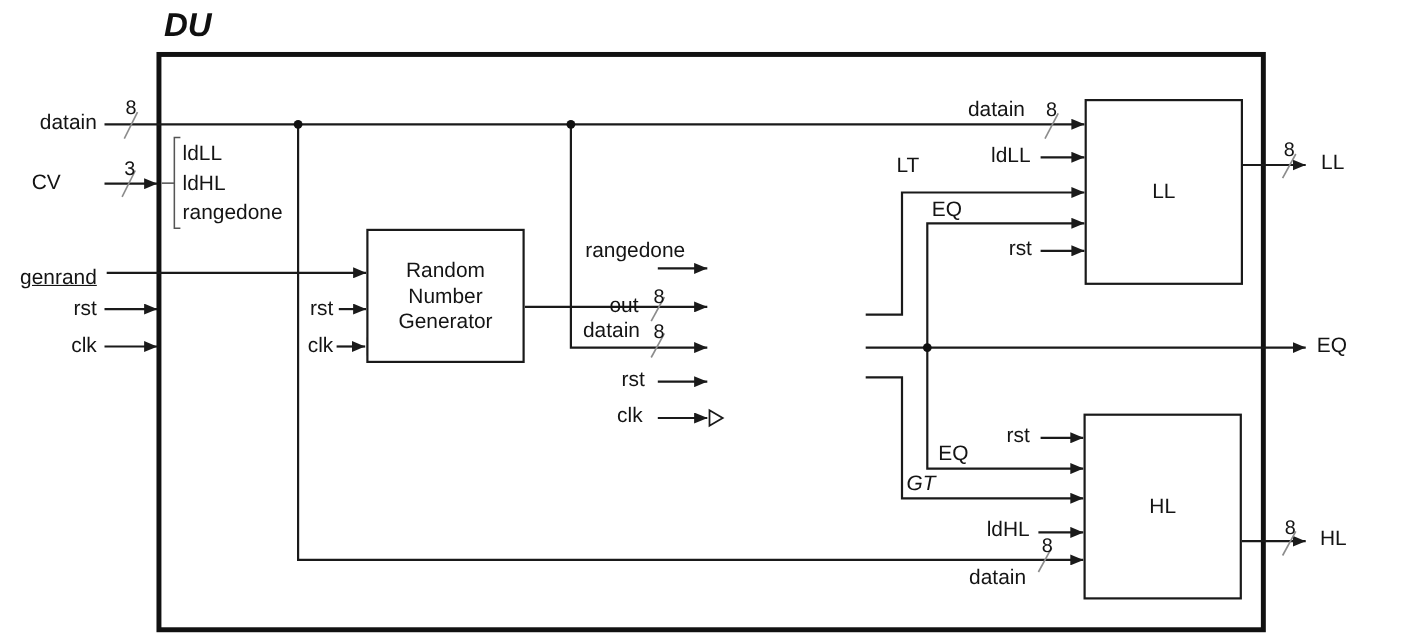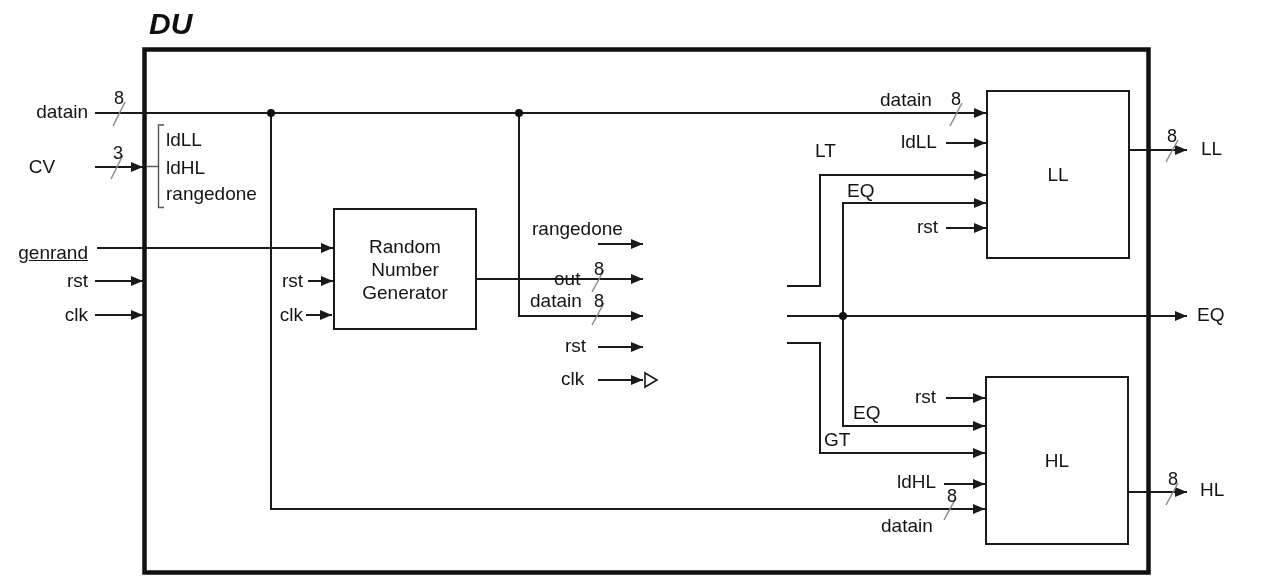--- a/index.html
+++ b/index.html
@@ -133,21 +133,21 @@
   <div class="lbl" style="left:554px;top:268px;">out</div>
   <div class="lbl num" style="left:594px;top:258px;">8</div>
   <div class="lbl" style="left:530px;top:290px;">datain</div>
   <div class="lbl num" style="left:594px;top:290px;">8</div>
   <div class="lbl" style="left:565px;top:335px;">rst</div>
   <div class="lbl" style="left:561px;top:368px;">clk</div>
 
   <div class="lbl" style="left:815px;top:140px;">LT</div>
   <div class="lbl" style="left:847px;top:180px;">EQ</div>
   <div class="lbl" style="left:853px;top:402px;">EQ</div>
-  <div class="lbl" style="left:824px;top:429px;">GT</div>
+  <div class="lbl" style="left:824px;top:429px;font-style:italic;">GT</div>
 
   <div class="lbl" style="left:880px;top:89px;">datain</div>
   <div class="lbl num" style="left:951px;top:88px;">8</div>
   <div class="lbl" style="left:901px;top:131px;">ldLL</div>
   <div class="lbl" style="left:917px;top:216px;">rst</div>
 
   <div class="lbl" style="left:915px;top:386px;">rst</div>
   <div class="lbl" style="left:897px;top:471px;">ldHL</div>
   <div class="lbl num" style="left:947px;top:485px;">8</div>
   <div class="lbl" style="left:881px;top:515px;">datain</div>

